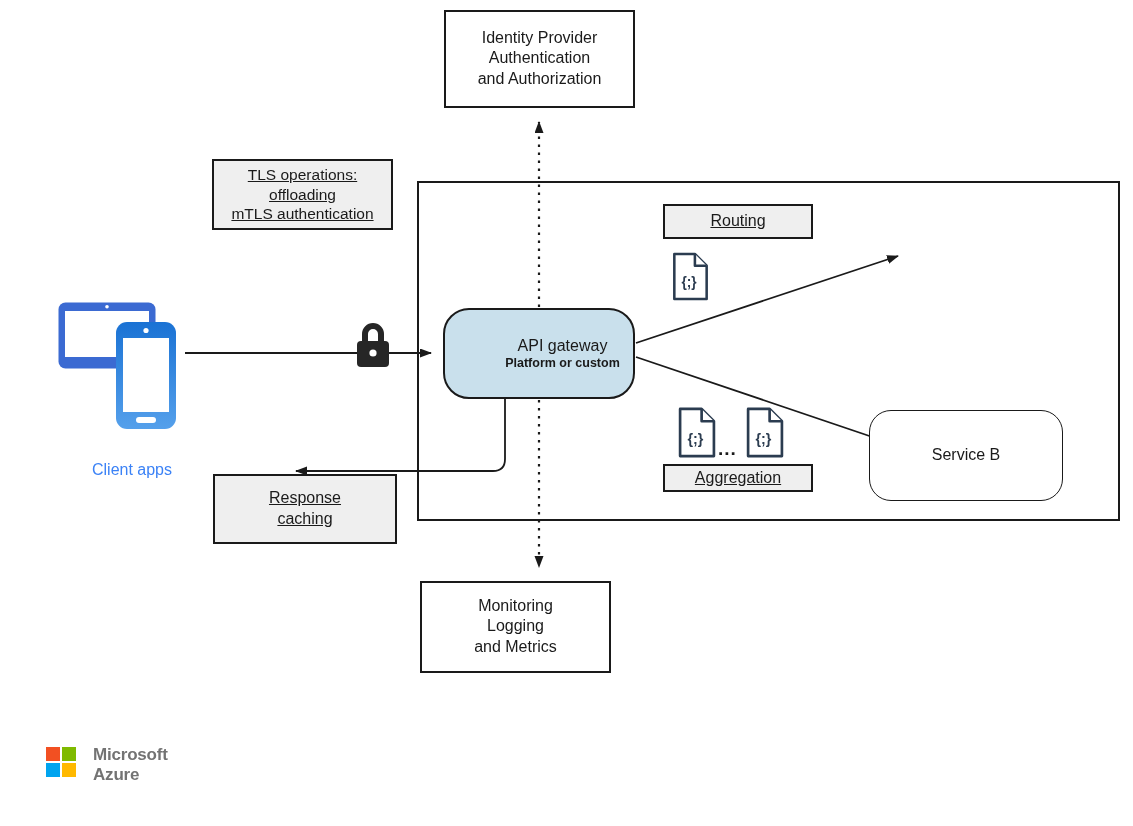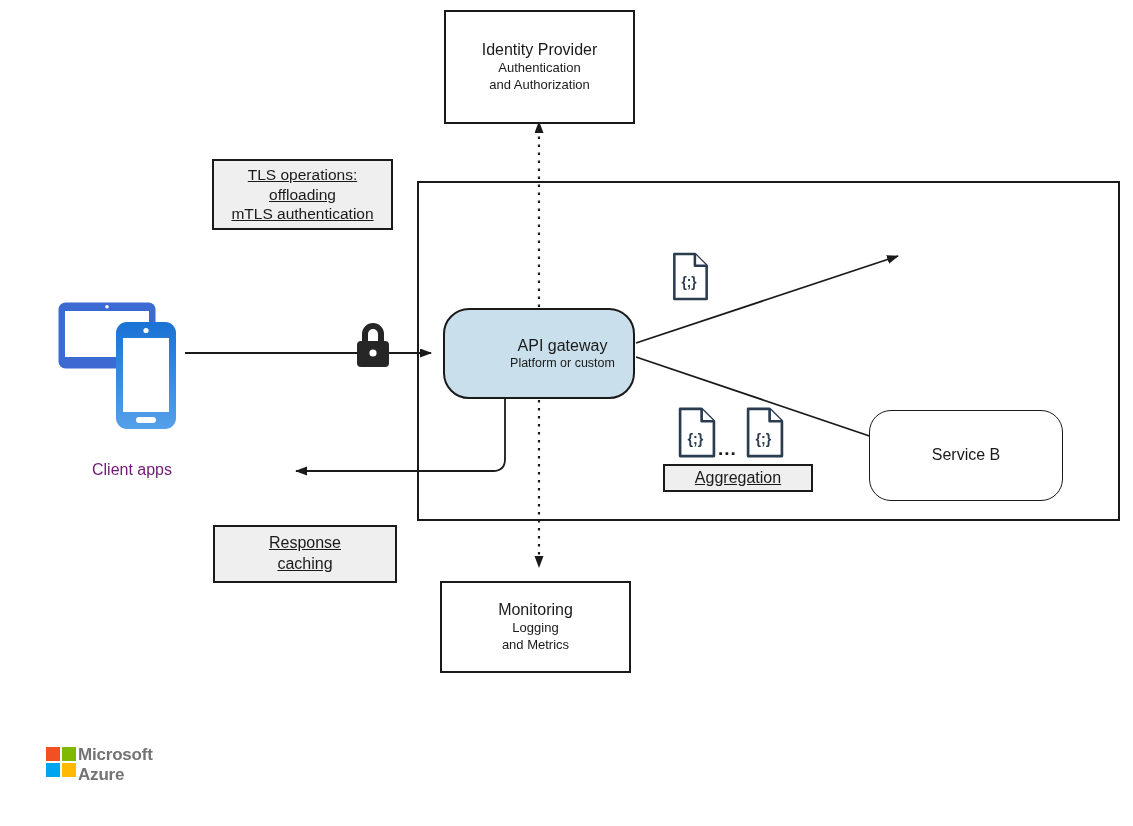--- a/index.html
+++ b/index.html
@@ -10,35 +10,35 @@
   #connectors{position:absolute;left:0;top:0;z-index:1;}
   .box{
     position:absolute;z-index:2;display:flex;flex-direction:column;
     align-items:center;justify-content:center;text-align:center;
     background:#ffffff;border:2px solid #1a1a1a;box-sizing:border-box;
   }
   .gray{background:#efefef;text-decoration:underline;}
   .blue{background:#c9e0ec;border-radius:26px;padding-left:47px;}
   .svc{border-radius:22px;border-width:1.6px;}
   .title{font-size:16px;line-height:1.25;white-space:pre-line;}
-  .subtitle{font-size:13px;line-height:1.3;white-space:pre-line;}
+  .subtitle{font-size:16px;line-height:1.3;white-space:pre-line;}
   .label16{font-size:16px;line-height:1.3;white-space:pre-line;}
   .tls-text{font-size:15.5px;line-height:1.28;white-space:pre-line;}
-  .gw-sub{font-size:12.5px;line-height:1.25;}
+  .gw-sub{font-size:12.5px;line-height:1.25;font-weight:bold;}
   .icon{position:absolute;z-index:3;}
   .plain-label{
-    position:absolute;z-index:2;text-align:center;font-size:16px;color:#701a75;
+    position:absolute;z-index:2;text-align:center;font-size:16px;color:#3b82f6;
   }
   .ellipsis{
     position:absolute;z-index:3;font-size:19px;font-weight:700;color:#1a1a1a;letter-spacing:1px;
   }
   #ms-logo{position:absolute;left:46px;top:745px;z-index:2;display:flex;align-items:flex-start;}
   #ms-squares{display:grid;grid-template-columns:14px 14px;grid-template-rows:14px 14px;gap:2px;margin-top:2px;}
   #ms-squares div{width:14px;height:14px;}
-  #ms-text{margin-left:2px;color:#737373;font-size:17px;font-weight:700;line-height:1.2;letter-spacing:-0.2px;}
+  #ms-text{margin-left:17px;color:#737373;font-size:17px;font-weight:700;line-height:1.2;letter-spacing:-0.2px;}
 </style>
 </head>
 <body>
 
 <div id="canvas">
 
   <svg id="connectors" width="1133" height="826" viewBox="0 0 1133 826">
     <defs>
       <marker id="arw" markerUnits="userSpaceOnUse" markerWidth="14" markerHeight="11" refX="11" refY="4.5" orient="auto">
         <path d="M0,0 L12,4.5 L0,9 Z" fill="#1a1a1a"></path>
@@ -51,21 +51,21 @@
 
     <path d="M636,357 L899,446" stroke="#1a1a1a" stroke-width="1.8" fill="none" marker-end="url(#arw)"></path>
 
     <path d="M505,399 V459 Q505,471 493,471 H296" stroke="#1a1a1a" stroke-width="1.8" fill="none" marker-end="url(#arw)"></path>
 
     <path d="M539,307 V122" stroke="#1a1a1a" stroke-width="2.2" fill="none" stroke-dasharray="2.5 5.5" marker-end="url(#arw)"></path>
 
     <path d="M539,400 V567" stroke="#1a1a1a" stroke-width="2.2" fill="none" stroke-dasharray="2.5 5.5" marker-end="url(#arw)"></path>
   </svg>
 
-  <div class="box" style="left:444px;top:10px;width:191px;height:114px;">
+  <div class="box" style="left:444px;top:10px;width:191px;height:98px;">
     <div class="title">Identity Provider</div>
     <div class="subtitle">Authentication
 and Authorization</div>
   </div>
 
   <div class="box gray" style="left:212px;top:159px;width:181px;height:71px;">
     <div class="tls-text">TLS operations:
 offloading
 mTLS authentication</div>
   </div>
@@ -96,20 +96,23 @@
     <path d="M12,21 V12 a8,8 0 0 1 16,0 V21" fill="none" stroke="#262626" stroke-width="6"></path>
     <rect x="4" y="19" width="32" height="26" rx="4" fill="#262626"></rect>
     <circle cx="20" cy="31" r="3.6" fill="#ffffff"></circle>
   </svg>
 
   <div class="box blue" style="left:443px;top:308px;width:192px;height:91px;">
     <div class="title">API gateway</div>
     <div class="gw-sub">Platform or custom</div>
   </div>
 
+  <div class="box gray" style="left:663px;top:204px;width:150px;height:35px;">
+    <div class="label16">Routing</div>
+  </div>
   <svg class="icon" style="left:668px;top:252px;" width="44" height="49" viewBox="0 0 40 50">
     <path d="M4,2 H25 L37,14 V48 H4 Z" fill="#ffffff" stroke="#2b3c50" stroke-width="2.6" stroke-linejoin="round"></path>
     <path d="M25,2 V14 H37" fill="#ffffff" stroke="#2b3c50" stroke-width="2.6" stroke-linejoin="round"></path>
     <text x="19" y="36" text-anchor="middle" font-size="14" font-weight="700" fill="#2b3c50">{;}</text>
   </svg>
 
 
   <div class="box svc" style="left:869px;top:410px;width:194px;height:91px;">
     <div class="label16">Service B</div>
   </div>
@@ -122,26 +125,26 @@
   <div class="ellipsis" style="left:718px;top:438px;">...</div>
   <svg class="icon" style="left:744px;top:406px;" width="41" height="53" viewBox="0 0 40 50">
     <path d="M4,2 H25 L37,14 V48 H4 Z" fill="#ffffff" stroke="#2b3c50" stroke-width="2.6" stroke-linejoin="round"></path>
     <path d="M25,2 V14 H37" fill="#ffffff" stroke="#2b3c50" stroke-width="2.6" stroke-linejoin="round"></path>
     <text x="19" y="36" text-anchor="middle" font-size="14" font-weight="700" fill="#2b3c50">{;}</text>
   </svg>
   <div class="box gray" style="left:663px;top:464px;width:150px;height:28px;">
     <div class="label16">Aggregation</div>
   </div>
 
-  <div class="box gray" style="left:213px;top:525px;width:184px;height:58px;">
+  <div class="box gray" style="left:213px;top:474px;width:184px;height:70px;">
     <div class="label16">Response
 caching</div>
   </div>
 
-  <div class="box" style="left:440px;top:581px;width:191px;height:92px;">
+  <div class="box" style="left:420px;top:581px;width:191px;height:92px;">
     <div class="title">Monitoring</div>
     <div class="subtitle">Logging
 and Metrics</div>
   </div>
 
   <div id="ms-logo">
     <div id="ms-squares">
       <div style="background:#f25022;"></div>
       <div style="background:#7fba00;"></div>
       <div style="background:#00a4ef;"></div>

